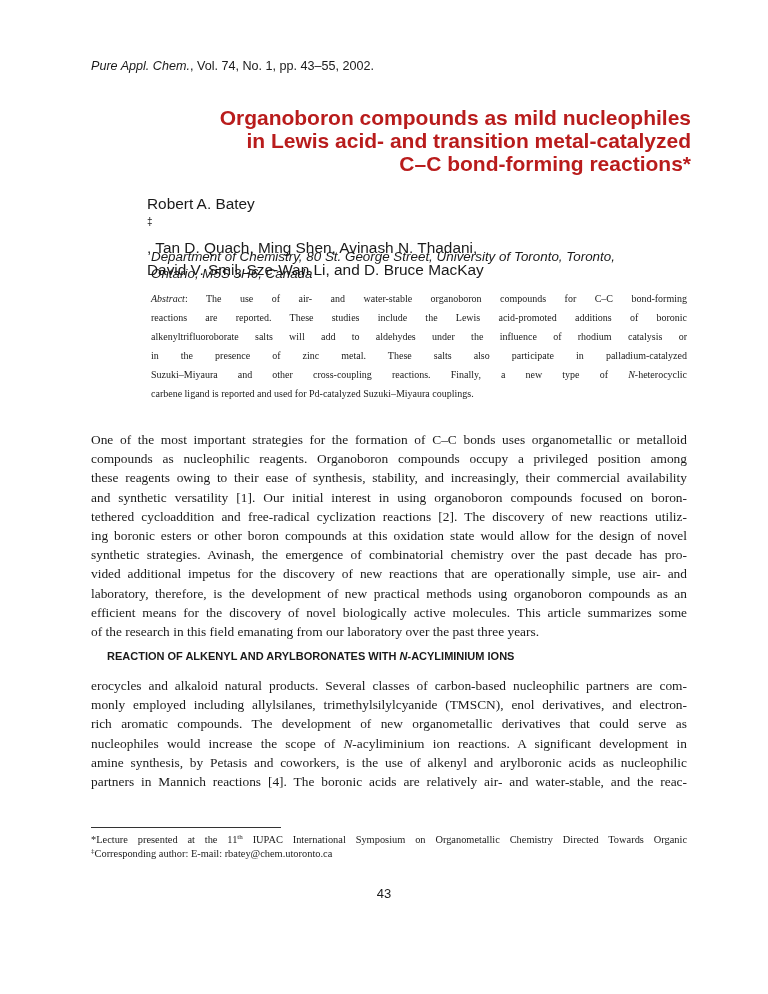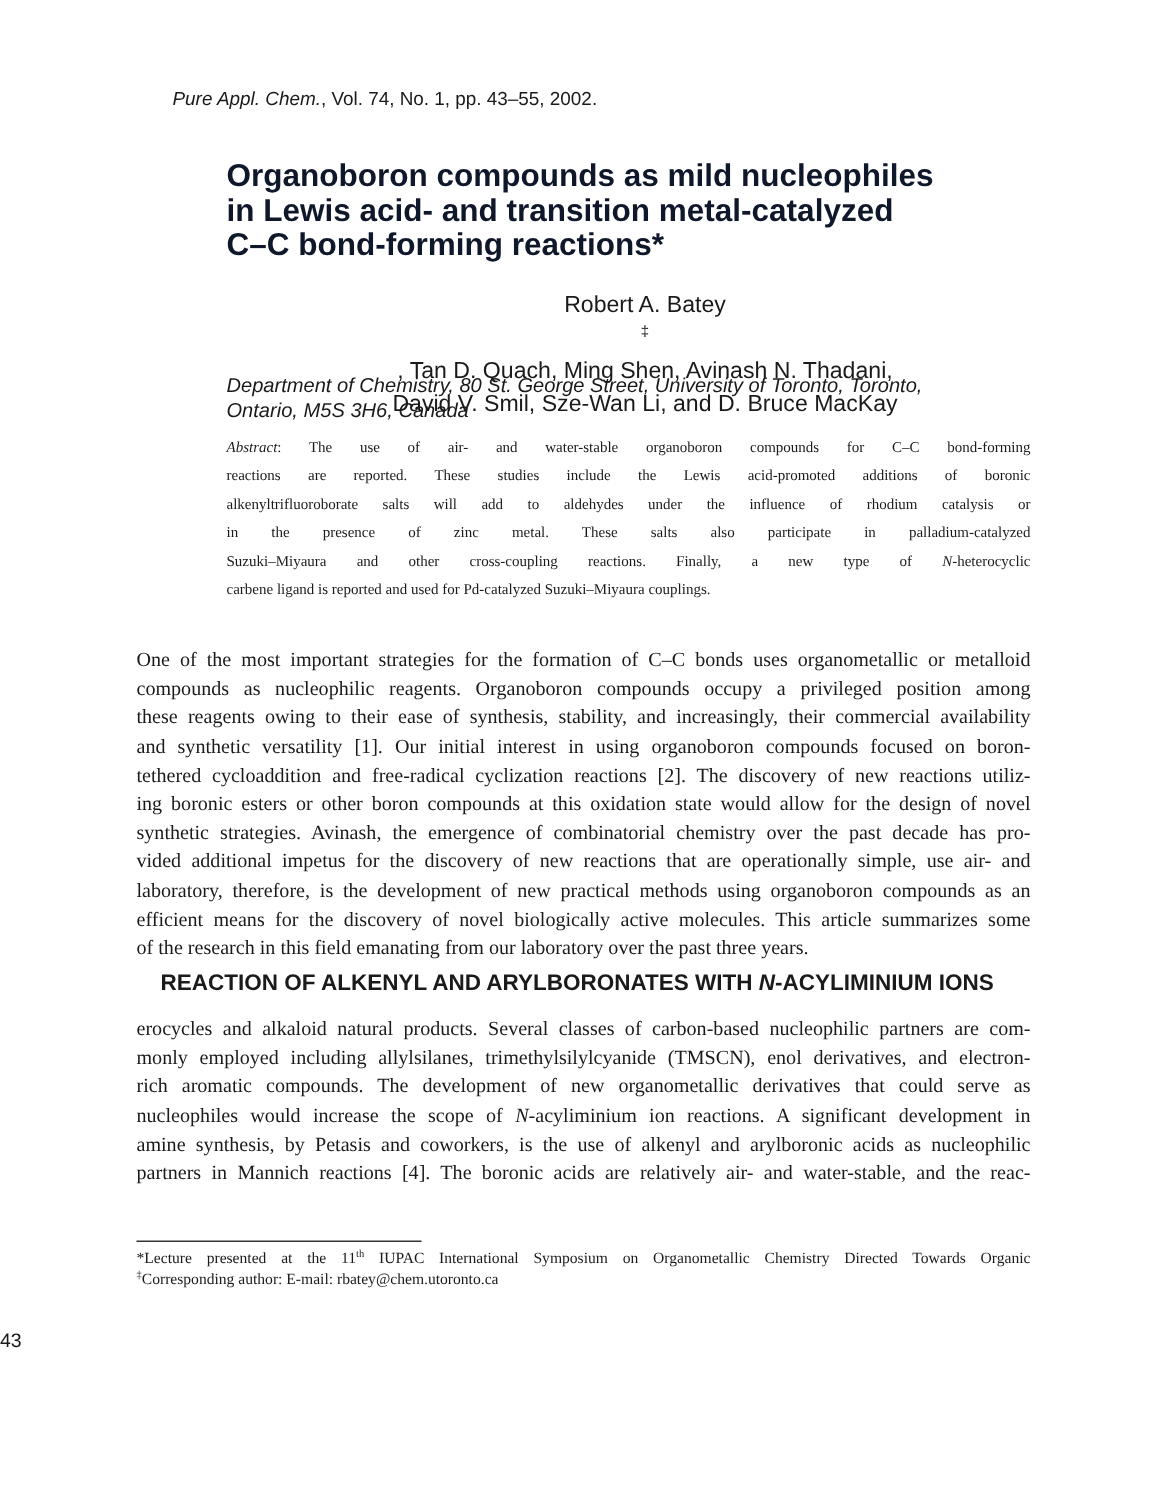--- a/index.html
+++ b/index.html
@@ -1,52 +1,52 @@
 <!DOCTYPE html>
 <html><head>
 <meta charset="utf-8">
 <style>
   html, body { margin: 0; padding: 0; background: #ffffff; }
   body { width: 768px; height: 994px; position: relative; overflow: hidden; color: #1a1a1a; }
   .page { position: absolute; left: 0; top: 0; width: 768px; height: 994px; }
   .sans { font-family: "Liberation Sans", sans-serif; }
   .serif { font-family: "Liberation Serif", serif; }
 
-  .citation { position: absolute; left: 91px; top: 59px; font-size: 12.6px; line-height: 15px; margin-left: 24px; }
+  .citation { position: absolute; left: 91px; top: 59px; font-size: 12.6px; line-height: 15px; }
   .citation .journal { font-style: italic; }
 
-  .title { position: absolute; left: 151px; top: 106px; width: 540px; font-size: 21px; font-weight: bold; line-height: 23px; margin: 0; color: #0f172a; }
+  .title { position: absolute; left: 151px; top: 106px; width: 540px; font-size: 21px; font-weight: bold; line-height: 23px; margin: 0; color: #b91c1c; text-align: right; }
   .title span { display: block; white-space: nowrap; }
 
-  .authors { position: absolute; left: 160px; top: 193px; width: 540px; font-size: 15.4px; line-height: 22px; text-align: center; }
+  .authors { position: absolute; left: 147px; top: 193px; width: 540px; font-size: 15.4px; line-height: 22px; }
   .authors span { display: block; white-space: nowrap; }
   .authors sup { font-size: 10px; vertical-align: 6px; line-height: 0; }
 
   .affil { position: absolute; left: 151px; top: 248px; width: 540px; font-size: 13.4px; line-height: 17px; font-style: italic; }
   .affil span { display: block; white-space: nowrap; }
 
   .abstract { position: absolute; left: 151px; top: 289px; width: 536px; font-size: 10px; line-height: 19px; text-align: justify; }
   .abstract .line { display: block; text-align: justify; text-align-last: justify; white-space: nowrap; height: 19px; }
   .abstract .line.last { text-align-last: left; }
   .abstract .lbl { font-style: italic; }
 
   .body1 { position: absolute; left: 91px; top: 430px; width: 596px; font-size: 13.4px; line-height: 19.2px; }
   .body2 { position: absolute; left: 91px; top: 676px; width: 596px; font-size: 13.4px; line-height: 19.2px; }
   .line { display: block; text-align: justify; text-align-last: justify; white-space: nowrap; height: 19.2px; }
   .line.last { text-align-last: left; }
   i { font-style: italic; }
 
-  .heading { position: absolute; left: 91px; top: 648px; font-size: 15px; font-weight: bold; line-height: 16px; margin: 0; white-space: nowrap; padding-left: 16px; }
+  .heading { position: absolute; left: 91px; top: 648px; font-size: 11px; font-weight: bold; line-height: 16px; margin: 0; white-space: nowrap; padding-left: 16px; }
 
   .fn-rule { position: absolute; left: 91px; top: 827px; width: 190px; height: 0; border-top: 1px solid #333; }
   .footnotes { position: absolute; left: 91px; top: 833px; width: 596px; font-size: 10.4px; line-height: 14px; }
   .footnotes .line { height: 14px; }
   .footnotes sup { font-size: 7px; vertical-align: 4px; line-height: 0; }
 
-  .pagenum { position: absolute; left: 0; width: 768px; top: 886px; text-align: left; font-size: 13px; }
+  .pagenum { position: absolute; left: 0; width: 768px; top: 886px; text-align: center; font-size: 13px; }
 </style>
 </head>
 <body>
 
 <div class="page">
 
   <div class="citation sans">
     <div><span class="journal">Pure Appl. Chem.</span><span>, Vol. 74, No. 1, pp. 43–55, 2002.</span></div>
   </div>
 

